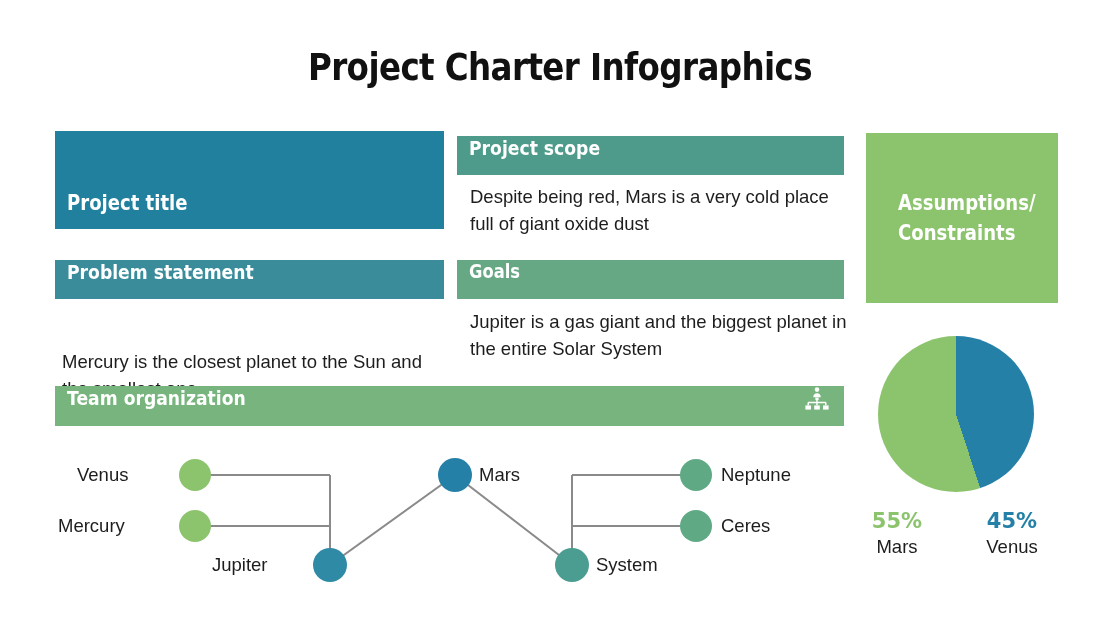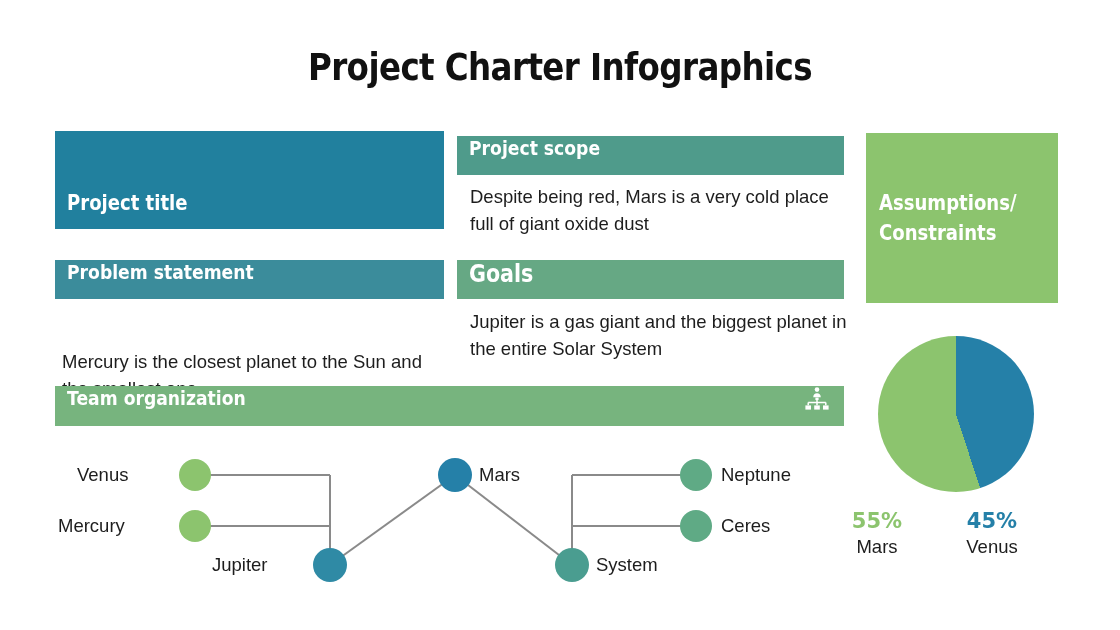--- a/index.html
+++ b/index.html
@@ -108,21 +108,21 @@
   }
 
   
   #goals-bar {
     left: 457px;
     top: 260px;
     width: 387px;
     height: 39px;
     background: #66A884;
     padding-left: 12px;
-    font-size: 24px;
+    font-size: 19px;
   }
   #goals-body {
     position: absolute;
     left: 470px;
     top: 308px;
     width: 382px;
     font-size: 18.5px;
     line-height: 27px;
     color: #1d1d1d;
   }
@@ -137,20 +137,21 @@
     background: #8CC46E;
     display: flex;
     align-items: center;
     box-sizing: border-box;
     padding-left: 13px;
     color: #ffffff;
     font-family: "DejaVu Sans", sans-serif;
     font-weight: bold;
     font-size: 21px;
     line-height: 30px;
+    justify-content: flex-end;
   }
   #assumptions-box .bar-label { white-space: normal; }
 
   
   #team-bar {
     left: 55px;
     top: 386px;
     width: 789px;
     height: 40px;
     background: #77B47E;
@@ -185,21 +186,21 @@
     width: 168px;
     height: 168px;
   }
   #pie {
     width: 156px;
     height: 156px;
     border-radius: 50%;
   }
   #pie-legend {
     position: absolute;
-    left: 832px;
+    left: 852px;
     top: 508px;
     width: 205px;
     display: flex;
     justify-content: space-between;
     align-items: center;
   }
   .legend-col { text-align: center; width: 90px; }
   .legend-pct {
     font-family: "DejaVu Sans", sans-serif;
     font-weight: bold;

